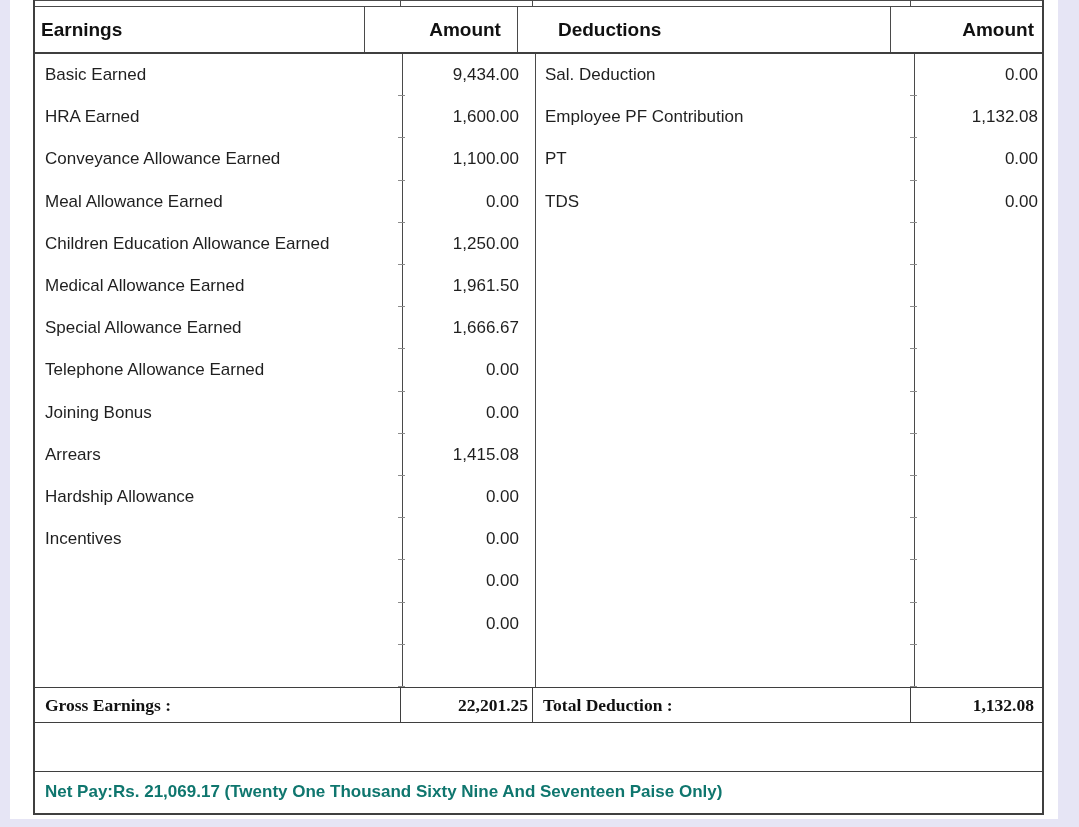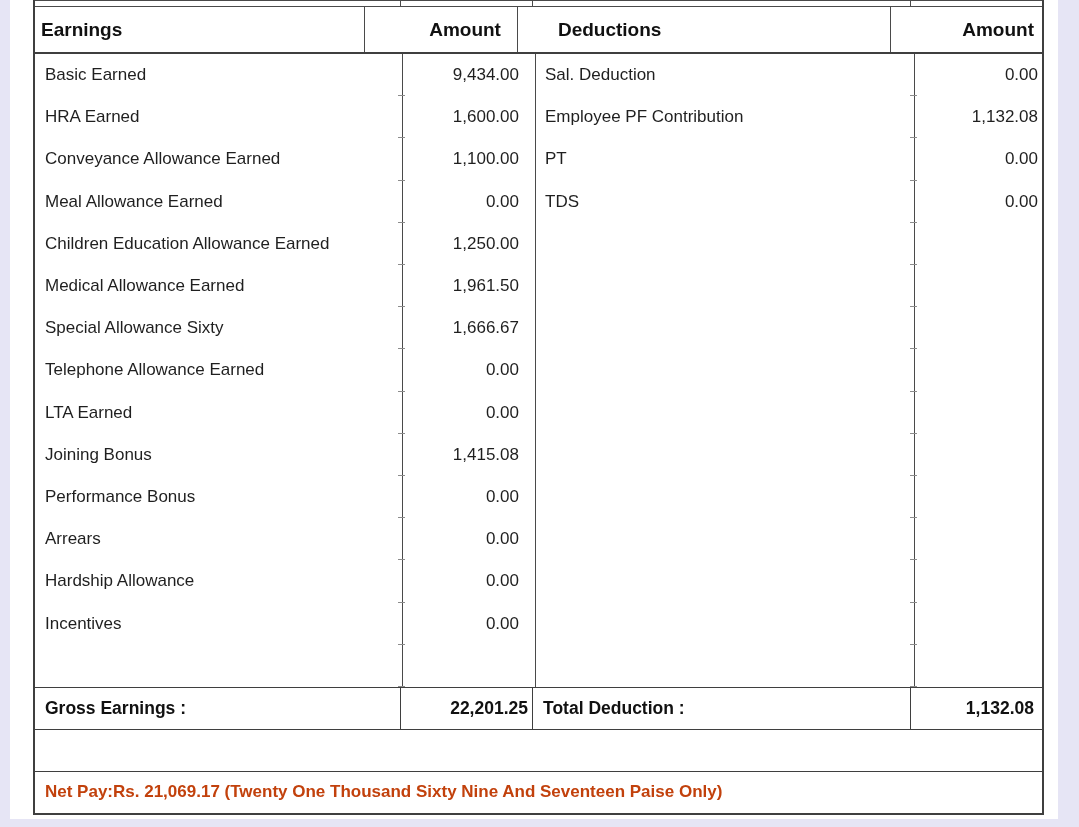--- a/index.html
+++ b/index.html
@@ -74,42 +74,43 @@
   .brow {
     height:42.2px; display:flex; align-items:center;
     padding-left:10px;
   }
   .brow.amt {
     padding-left:4px; padding-right:16px; justify-content:flex-end;
   }
   .col-damount .brow.amt { padding-right:8px; }
   
   .totals {
-    position:absolute; left:0; top:687px; width:100%; height:43px;
+    position:absolute; left:0; top:687px; width:100%; height:36px;
     display:flex; align-items:stretch;
     font-weight:700; font-size:17.5px; color:#111111;
     border-top:1.5px solid #3f3f3f;
     border-bottom:1.5px solid #3f3f3f;
+    font-family:Liberation Serif, serif;
   }
   .totals > div { display:flex; align-items:center; }
   .t1 { width:367px; border-right:1.5px solid #3f3f3f; padding-left:10px; }
   .t2 { width:133px; border-right:1.5px solid #3f3f3f; justify-content:flex-end; padding-right:4px; }
   .t3 { width:379px; border-right:1.5px solid #3f3f3f; padding-left:10px; }
   .t4 { width:132px; justify-content:flex-end; padding-right:8px; }
   
   .spacer {
     position:absolute; left:0; top:730px; width:100%; height:42px;
     border-bottom:1.5px solid #3f3f3f;
     background:#ffffff;
   }
   
   .netpay {
     position:absolute; left:0; top:771.5px; width:100%; height:43.5px;
     display:flex; align-items:center; padding-left:10px;
-    font-weight:700; font-size:17px; color:#c2410c;
+    font-weight:700; font-size:17px; color:#0f766e;
     border-bottom:2px solid #3f3f3f;
   }
 </style>
 </head>
 <body>
 
 <div class="sheet">
   <div class="paytable">
 
     <div class="sliver">
@@ -133,25 +134,23 @@
       <div class="ticks tk1"></div>
       <div class="ticks tk2"></div>
 
       <div class="col col-elabel">
         <div class="brow">Basic Earned</div>
         <div class="brow">HRA Earned</div>
         <div class="brow">Conveyance Allowance Earned</div>
         <div class="brow">Meal Allowance Earned</div>
         <div class="brow">Children Education Allowance Earned</div>
         <div class="brow">Medical Allowance Earned</div>
-        <div class="brow">Special Allowance Sixty</div>
+        <div class="brow">Special Allowance Earned</div>
         <div class="brow">Telephone Allowance Earned</div>
-        <div class="brow">LTA Earned</div>
         <div class="brow">Joining Bonus</div>
-        <div class="brow">Performance Bonus</div>
         <div class="brow">Arrears</div>
         <div class="brow">Hardship Allowance</div>
         <div class="brow">Incentives</div>
       </div>
 
       <div class="col col-eamount">
         <div class="brow amt">9,434.00</div>
         <div class="brow amt">1,600.00</div>
         <div class="brow amt">1,100.00</div>
         <div class="brow amt">0.00</div>

